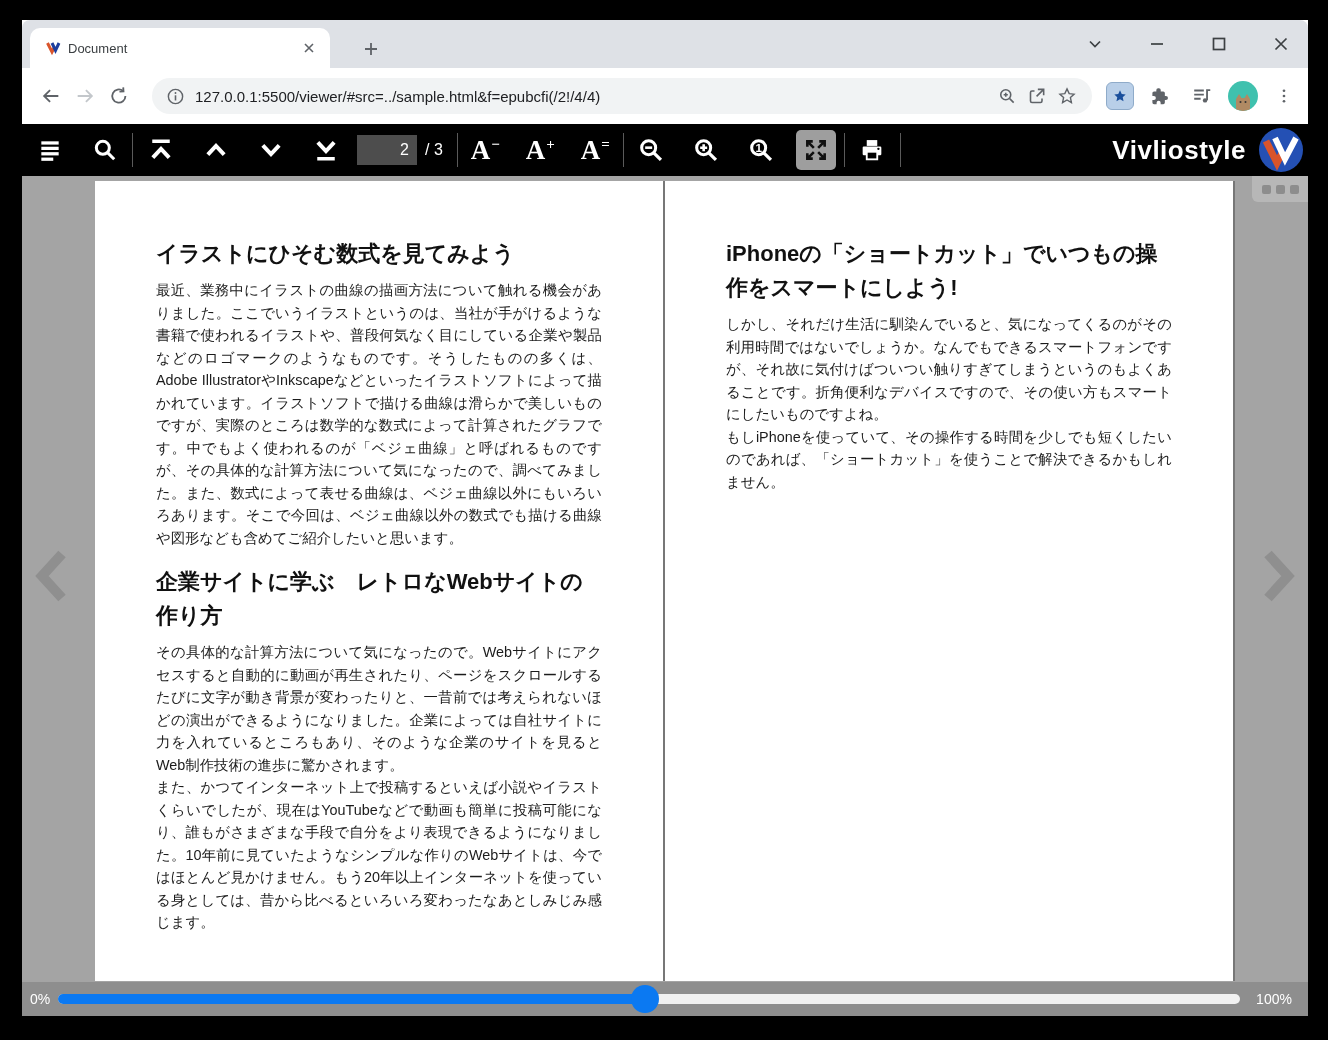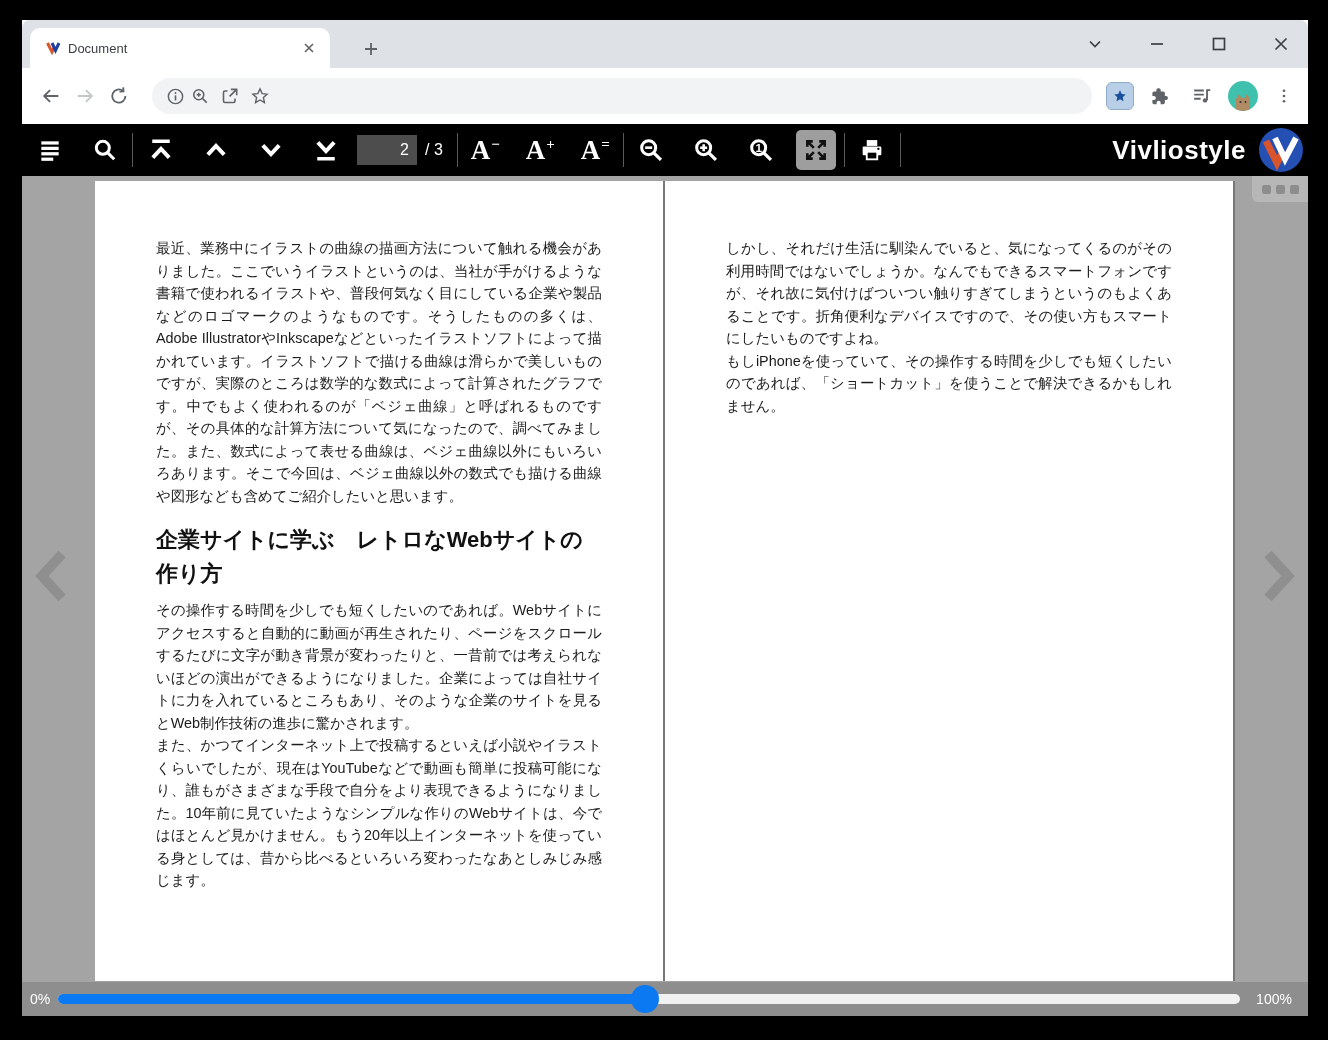--- a/index.html
+++ b/index.html
@@ -127,20 +127,21 @@
         <path d="M19 12 A7.2 7.2 0 1 1 16.5 6.6" stroke="#5f6368" stroke-width="2" fill="none"></path>
         <path d="M16.6 2.6 L16.9 7 L12.5 7.2" stroke="#5f6368" stroke-width="2" fill="none"></path>
       </svg>
     </span>
     <div class="omnibox">
       <svg width="19" height="19" viewBox="0 0 24 24">
         <circle cx="12" cy="12" r="9" fill="none" stroke="#5f6368" stroke-width="1.8"></circle>
         <path d="M12 10.5 V17" stroke="#5f6368" stroke-width="2"></path>
         <circle cx="12" cy="7.5" r="1.2" fill="#5f6368"></circle>
       </svg>
+      <span class="omni-url">127.0.0.1:5500/viewer/#src=../sample.html&amp;f=epubcfi(/2!/4/4)</span>
       <span class="omni-icon">
         <svg width="20" height="20" viewBox="0 0 24 24">
           <circle cx="10.5" cy="10.5" r="6" fill="none" stroke="#5f6368" stroke-width="1.9"></circle>
           <path d="M10.5 8 V13 M8 10.5 H13 M15.2 15.2 L20 20" stroke="#5f6368" stroke-width="1.9" fill="none"></path>
         </svg>
       </span>
       <span class="omni-icon">
         <svg width="20" height="20" viewBox="0 0 24 24">
           <path d="M9 6 H6 a1.8 1.8 0 0 0 -1.8 1.8 V18 a1.8 1.8 0 0 0 1.8 1.8 H16.2 A1.8 1.8 0 0 0 18 18 V15" fill="none" stroke="#5f6368" stroke-width="1.9"></path>
           <path d="M13 4 H20 V11 M20 4 L11.5 12.5" fill="none" stroke="#5f6368" stroke-width="1.9"></path>
@@ -291,26 +292,28 @@
 
   <div class="contentarea">
     <div class="panel-handle">
       <span class="panel-dot"></span>
       <span class="panel-dot"></span>
       <span class="panel-dot"></span>
     </div>
 
     <div class="spread">
       <div class="page">
+        <h1>イラストにひそむ数式を見てみよう</h1>
         <p>最近、業務中にイラストの曲線の描画方法について触れる機会がありました。ここでいうイラストというのは、当社が手がけるような書籍で使われるイラストや、普段何気なく目にしている企業や製品などのロゴマークのようなものです。そうしたものの多くは、Adobe IllustratorやInkscapeなどといったイラストソフトによって描かれています。イラストソフトで描ける曲線は滑らかで美しいものですが、実際のところは数学的な数式によって計算されたグラフです。中でもよく使われるのが「ベジェ曲線」と呼ばれるものですが、その具体的な計算方法について気になったので、調べてみました。また、数式によって表せる曲線は、ベジェ曲線以外にもいろいろあります。そこで今回は、ベジェ曲線以外の数式でも描ける曲線や図形なども含めてご紹介したいと思います。</p>
         <h1 class="mid">企業サイトに学ぶ　レトロなWebサイトの作り方</h1>
-        <p>その操作する時間を少しでも短くしたいのであれば。Webサイトにアクセスすると自動的に動画が再生されたり、ページをスクロールするたびに文字が動き背景が変わったりと、一昔前では考えられないほどの演出ができるようになりました。企業によっては自社サイトに力を入れているところもあり、そのような企業のサイトを見るとWeb制作技術の進歩に驚かされます。</p>
+        <p>その具体的な計算方法について気になったので。Webサイトにアクセスすると自動的に動画が再生されたり、ページをスクロールするたびに文字が動き背景が変わったりと、一昔前では考えられないほどの演出ができるようになりました。企業によっては自社サイトに力を入れているところもあり、そのような企業のサイトを見るとWeb制作技術の進歩に驚かされます。</p>
         <p>また、かつてインターネット上で投稿するといえば小説やイラストくらいでしたが、現在はYouTubeなどで動画も簡単に投稿可能になり、誰もがさまざまな手段で自分をより表現できるようになりました。10年前に見ていたようなシンプルな作りのWebサイトは、今ではほとんど見かけません。もう20年以上インターネットを使っている身としては、昔から比べるといろいろ変わったなあとしみじみ感じます。</p>
       </div>
       <div class="page">
+        <h1>iPhoneの「ショートカット」でいつもの操作をスマートにしよう!</h1>
         <p>しかし、それだけ生活に馴染んでいると、気になってくるのがその利用時間ではないでしょうか。なんでもできるスマートフォンですが、それ故に気付けばついつい触りすぎてしまうというのもよくあることです。折角便利なデバイスですので、その使い方もスマートにしたいものですよね。</p>
         <p>もしiPhoneを使っていて、その操作する時間を少しでも短くしたいのであれば、「ショートカット」を使うことで解決できるかもしれません。</p>
       </div>
     </div>
 
     <button class="navarrow left">
       <svg width="48" height="68" viewBox="0 0 48 68">
         <path d="M34 12 L14 34 L34 56" stroke="#8f8f8f" stroke-width="10" fill="none"></path>
       </svg>
     </button>

